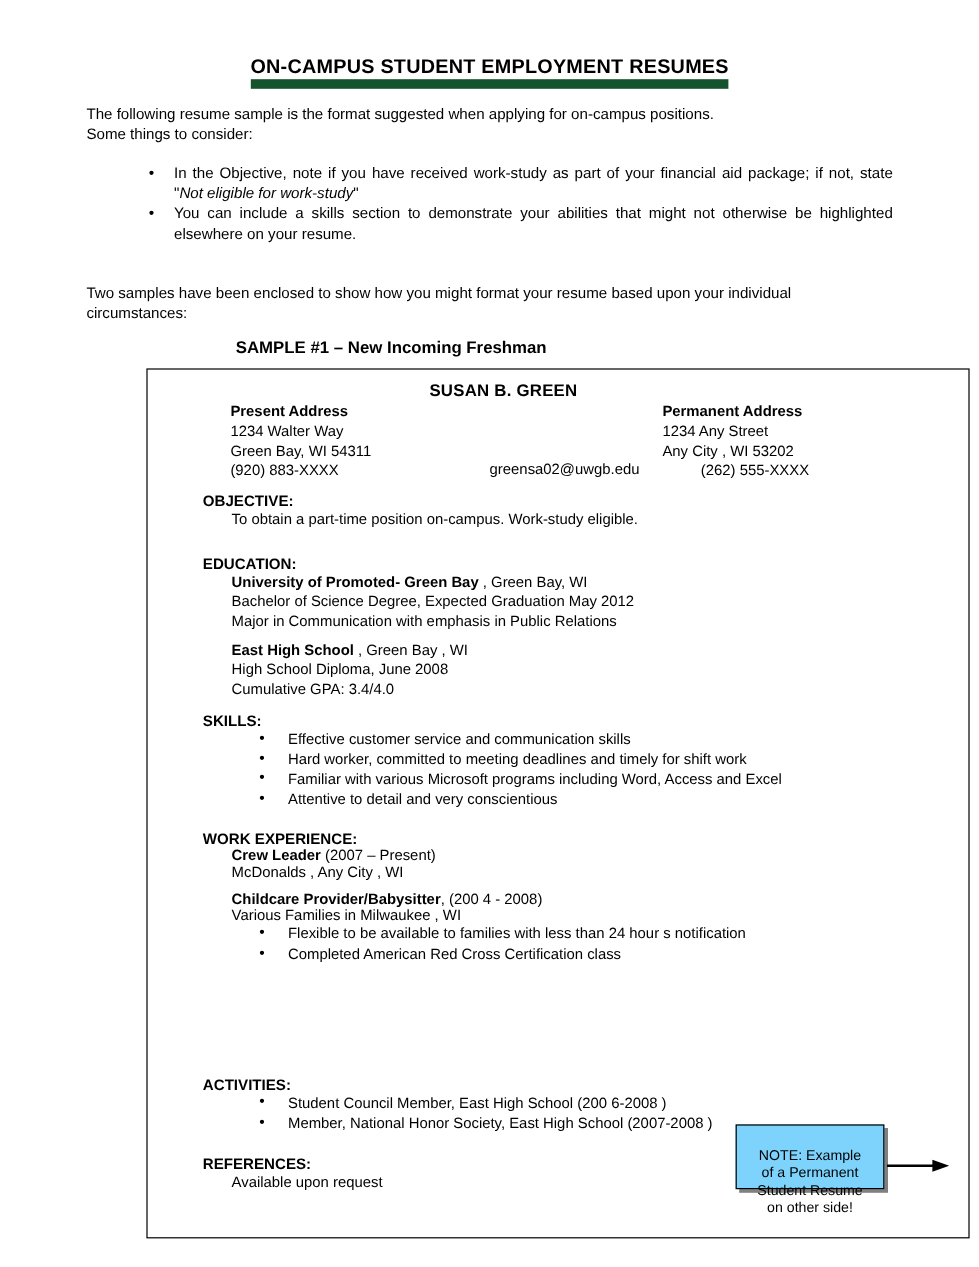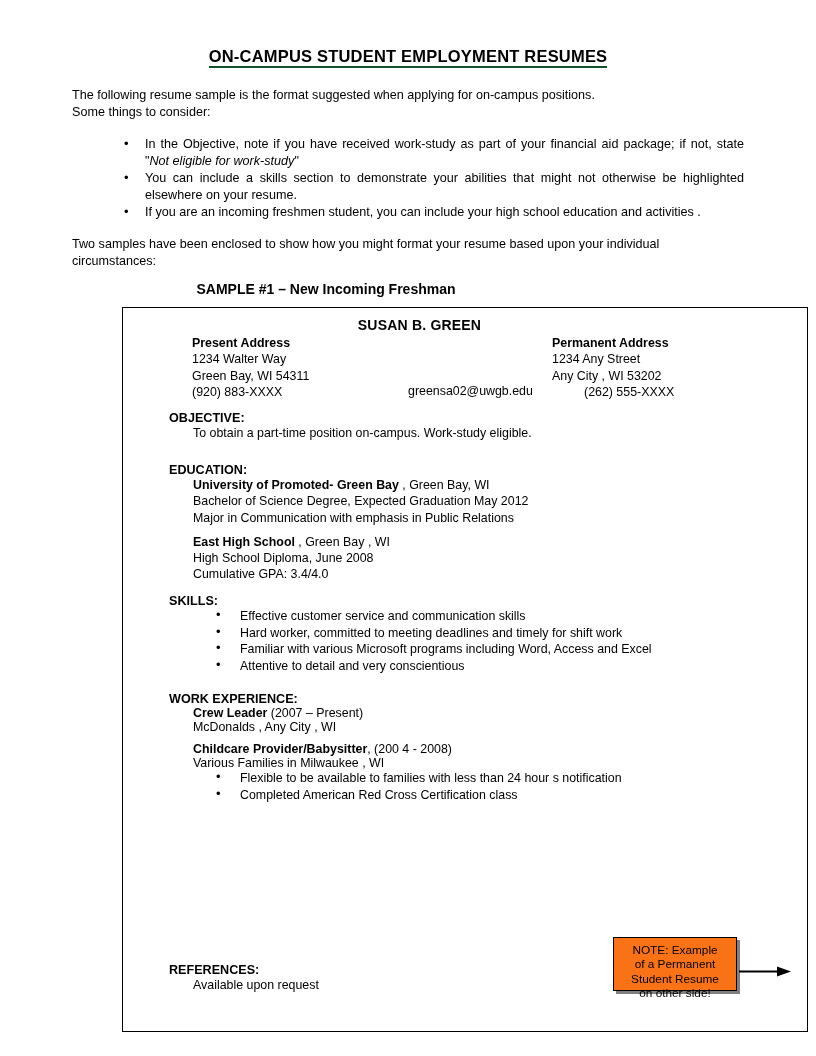--- a/index.html
+++ b/index.html
@@ -29,21 +29,21 @@
     position: absolute;
     left: 0;
     top: 47px;
     width: 816px;
     text-align: center;
     font-size: 16.5px;
     font-weight: bold;
     letter-spacing: 0.2px;
   }
   .doc-title span {
-    border-bottom: 2px solid #14532d;
+    border-bottom: 8px solid #14532d;
     padding-bottom: 1px;
   }
 
   .intro {
     position: absolute;
     left: 72px;
     top: 87px;
     width: 672px;
     font-size: 12.6px;
     line-height: 17px;
@@ -180,27 +180,27 @@
   .spacer8 { height: 8px; }
 
   
   .note-box {
     position: absolute;
     left: 613px;
     top: 937px;
     width: 124px;
     height: 54px;
     border: 1.5px solid #000;
-    background: #f97316;
+    background: #7dd3fc;
     box-sizing: border-box;
     box-shadow: 3px 3px 0 0 #808080;
     text-align: center;
     font-size: 11.8px;
     line-height: 14.4px;
-    padding-top: 5px;
+    padding-top: 18px;
     z-index: 5;
   }
   .note-arrow {
     position: absolute;
     left: 739px;
     top: 966px;
     width: 52px;
     height: 11px;
     z-index: 6;
   }
@@ -218,23 +218,20 @@
     <div>The following resume sample is the format suggested when applying for on-campus positions.</div>
     <div>Some things to consider:</div>
   </div>
 
   <div class="intro-bullets">
     <div class="bl">
       <span>In the Objective, note if you have received work-study as part of your financial aid package; if not, state "</span><span class="ital">Not eligible for work-study</span><span>"</span>
     </div>
     <div class="bl">
       <span>You can include a skills section to demonstrate your abilities that might not otherwise be highlighted elsewhere on your resume.</span>
-    </div>
-    <div class="bl nojust">
-      <span>If you are an incoming freshmen student, you can include your high school education   and activities .</span>
     </div>
   </div>
 
   <div class="two-samples">
     <div>Two samples have been enclosed to show how you might format your resume based upon your individual</div>
     <div class="l2">circumstances:</div>
   </div>
 
   <div class="sample-heading">SAMPLE #1 – New Incoming Freshman</div>
 
@@ -302,20 +299,27 @@
         <div class="subitem">
           <div><span class="b">Childcare Provider/Babysitter</span><span>, (200 4 - 2008)</span></div>
           <div>Various Families in Milwaukee , WI</div>
         </div>
         <ul class="rbul">
           <li>Flexible to be available to families with less than 24 hour  s notification</li>
           <li>Completed American Red Cross Certification class</li>
         </ul>
       </div>
 
+      <div class="section" style="top:589px">
+        <div class="sec-head">ACTIVITIES:</div>
+        <ul class="rbul">
+          <li>Student Council Member, East High School (200 6-2008 )</li>
+          <li>Member, National Honor Society, East High School   (2007-2008 )</li>
+        </ul>
+      </div>
 
       <div class="section" style="top:655px">
         <div class="sec-head">REFERENCES:</div>
         <div class="sec-body">Available upon request</div>
       </div>
 
     </div>
   </div>
 
   <div class="note-box">

